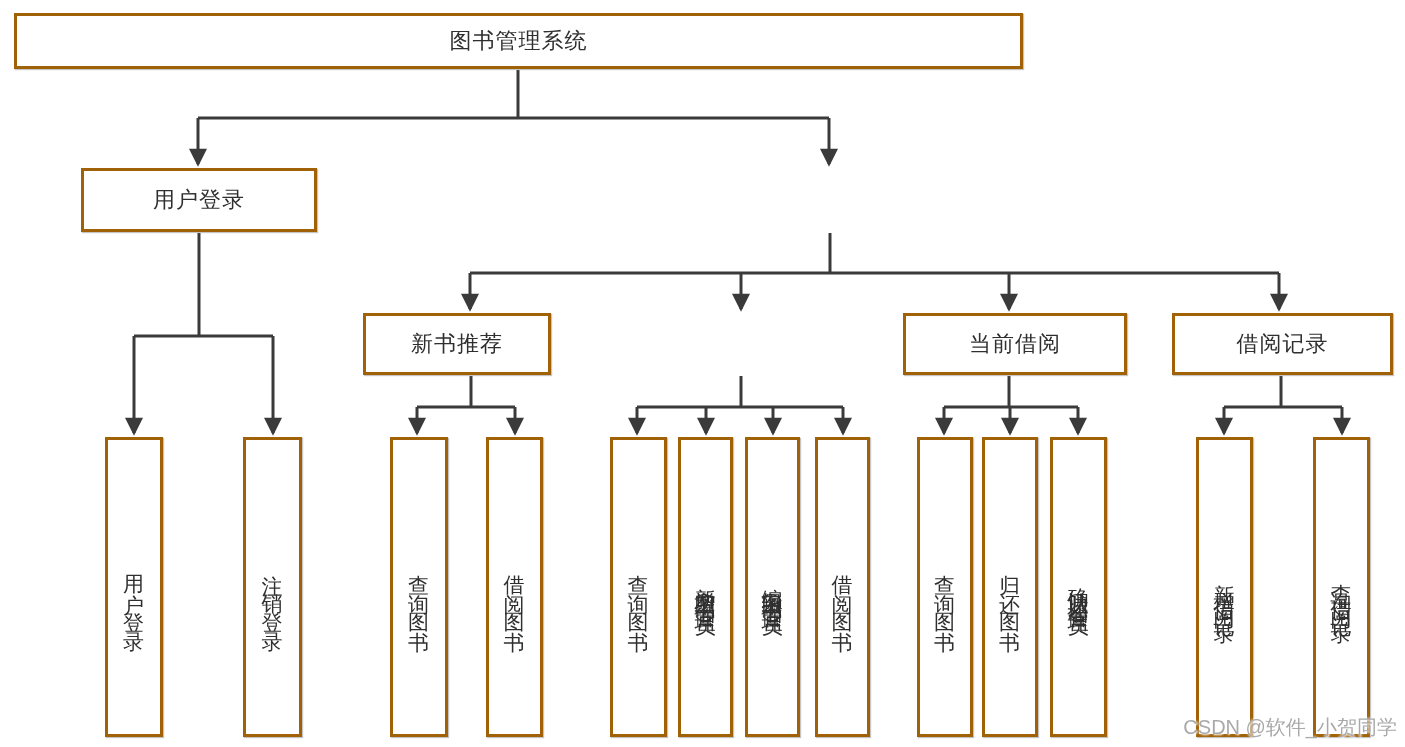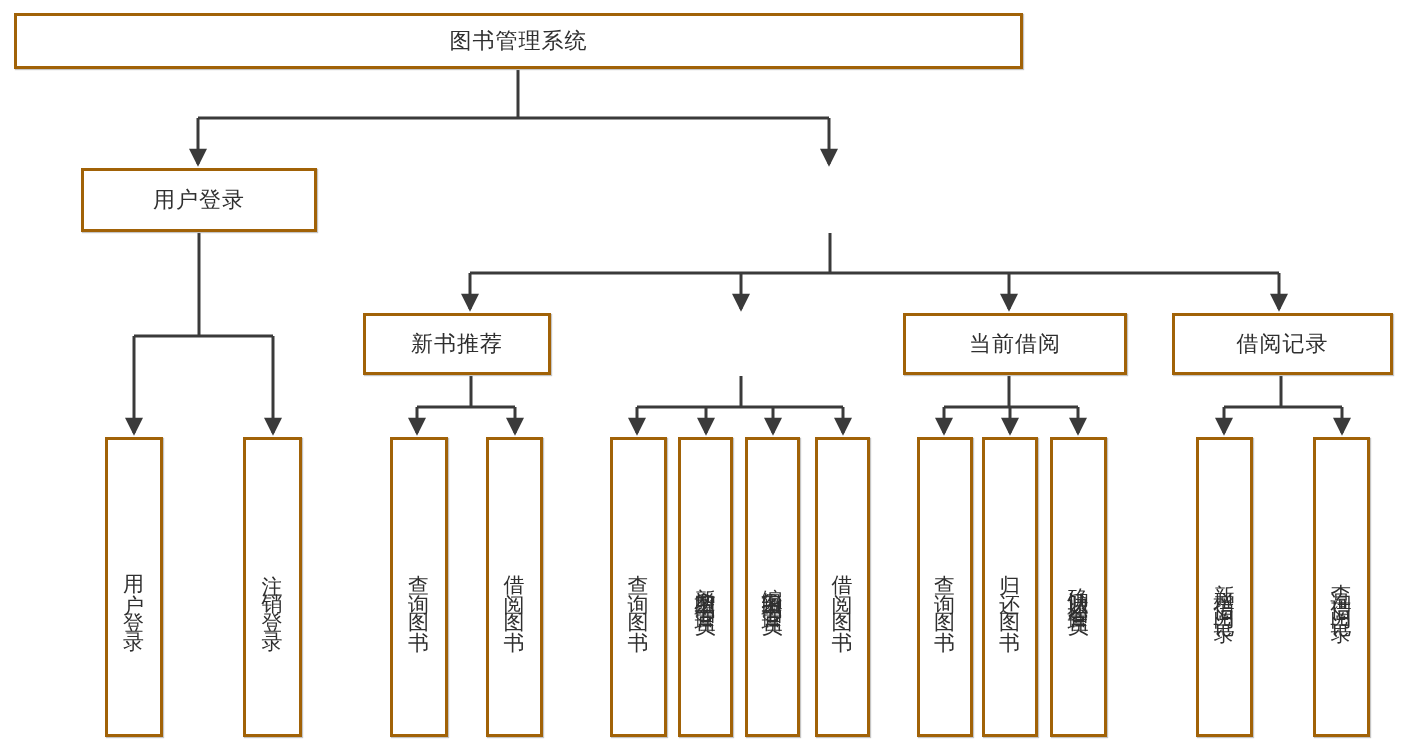--- a/index.html
+++ b/index.html
@@ -178,13 +178,14 @@
   <div class="box leaf n-l11">
     <span class="vt vt-long">确认归还（管理员）</span>
   </div>
   <div class="box leaf n-l12">
     <span class="vt vt-med">新增借阅记录</span>
   </div>
   <div class="box leaf n-l13">
     <span class="vt vt-med">查询借阅记录</span>
   </div>
 
+  <div class="watermark">CSDN @软件_小贺同学</div>
 </div>
 
 </body></html>

